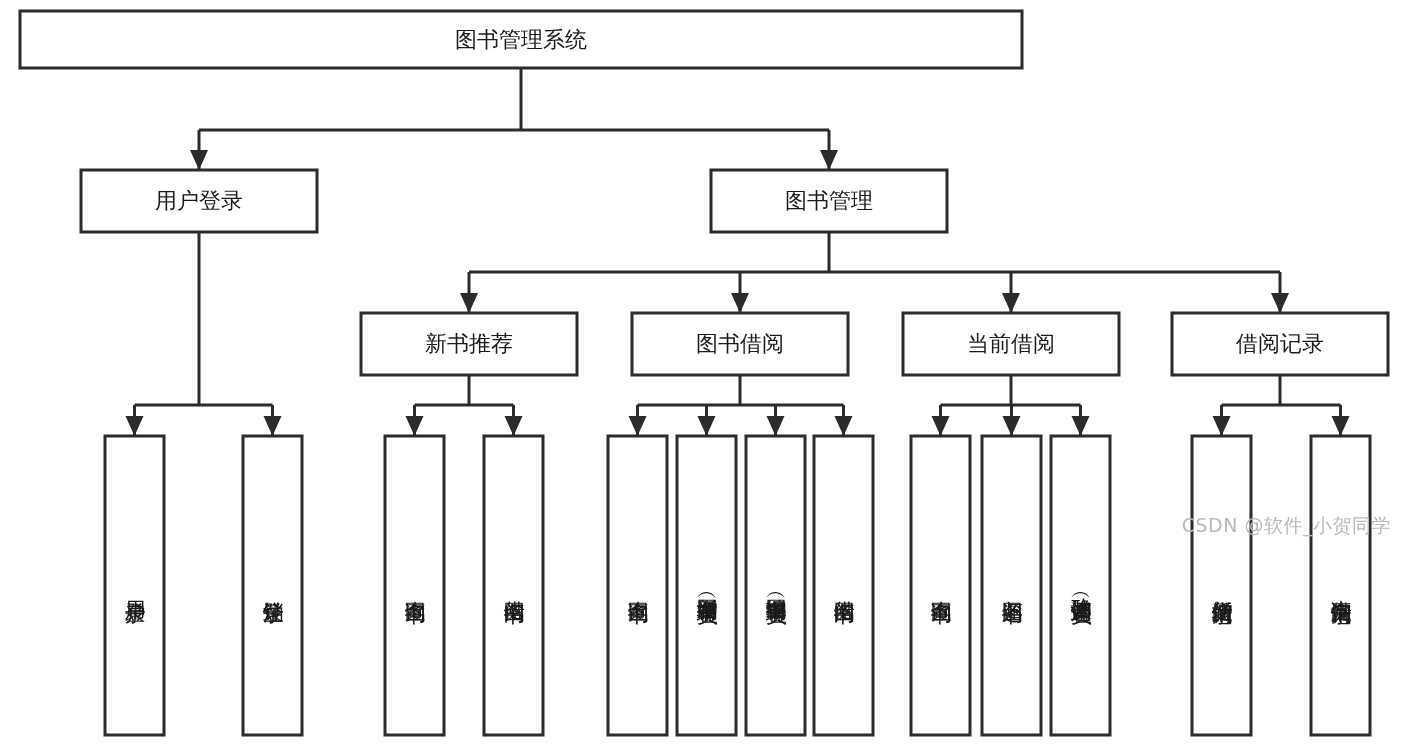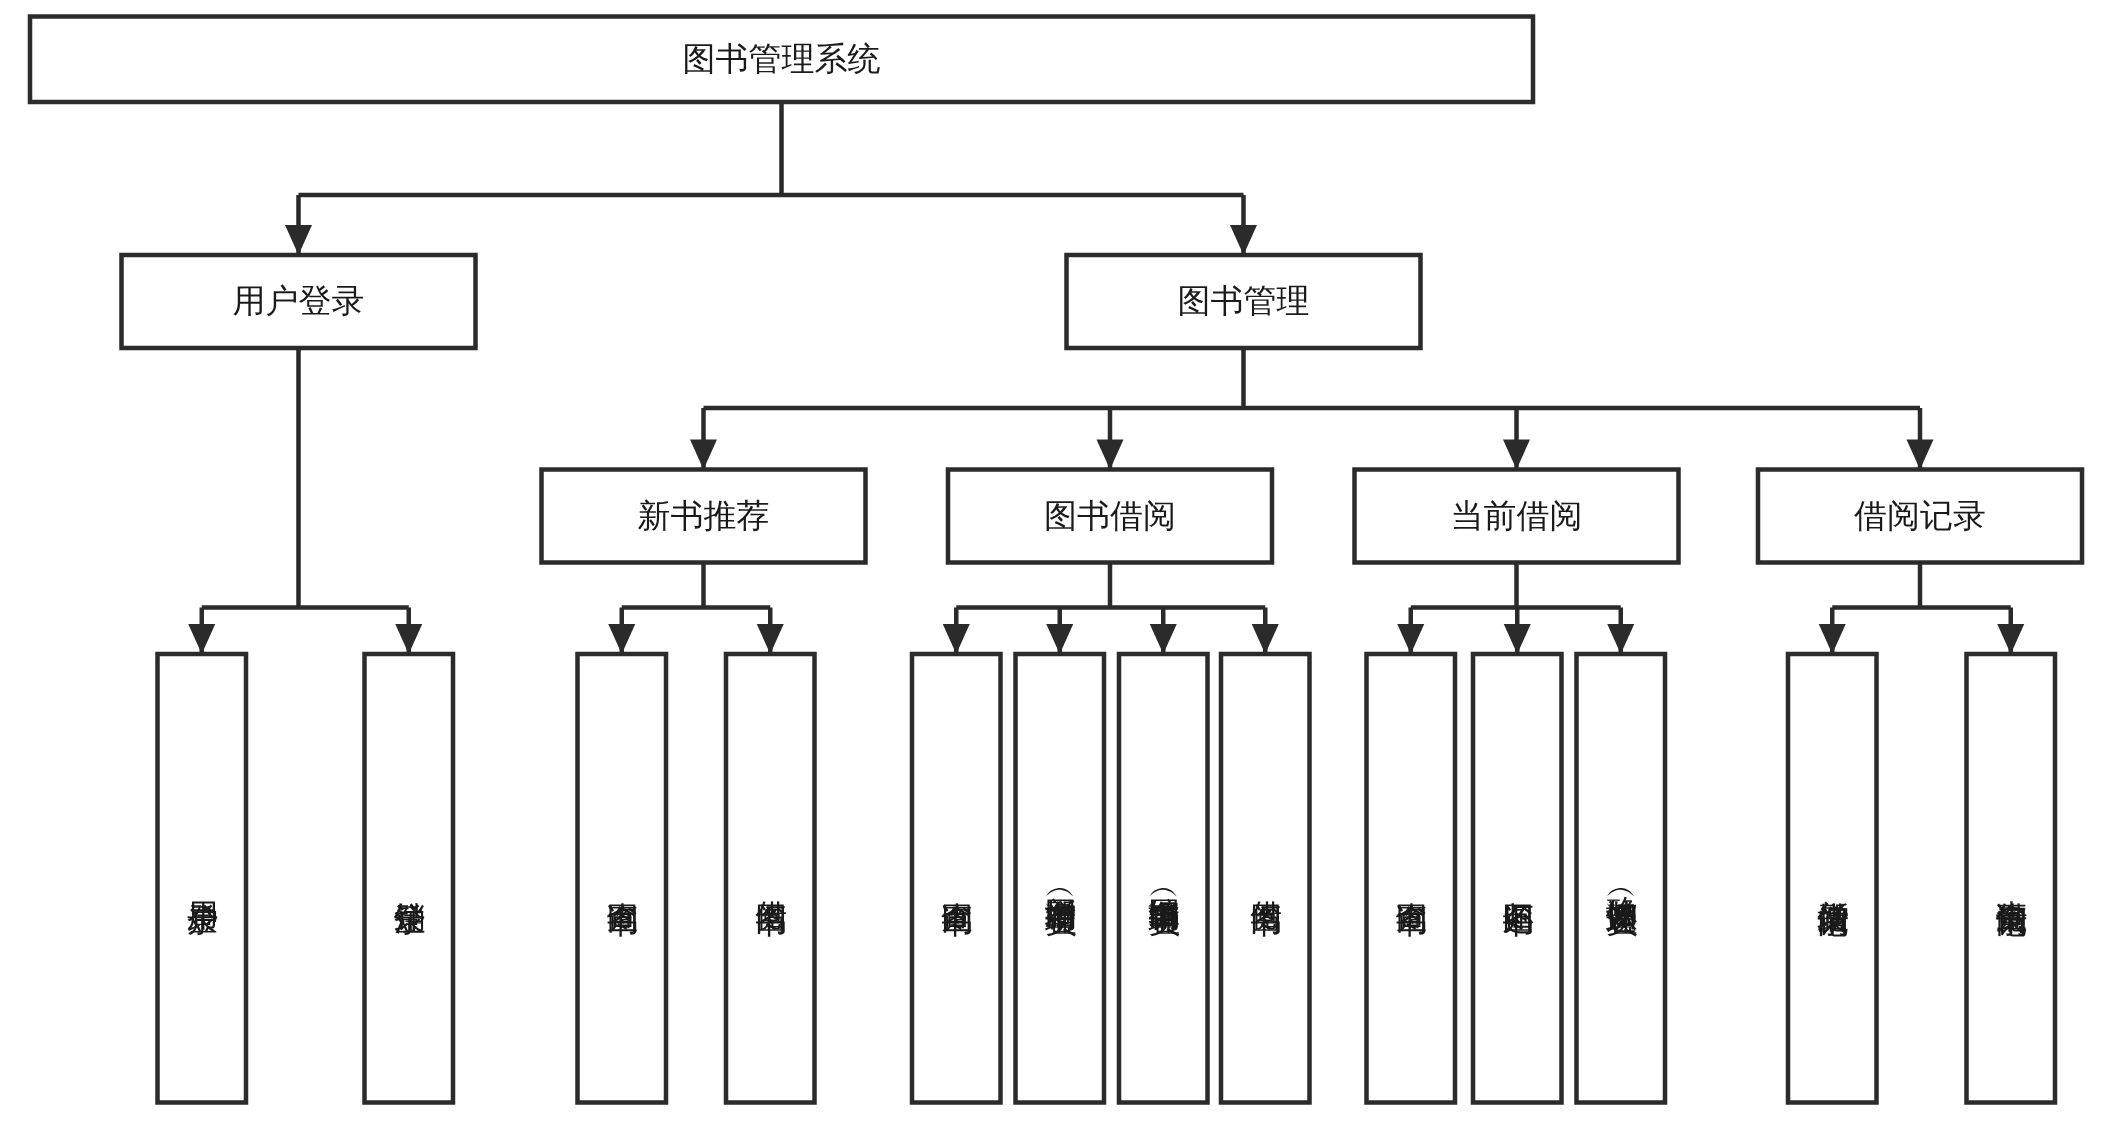--- a/index.html
+++ b/index.html
@@ -179,13 +179,14 @@
       <div class="leaf-label" style="left: 677px; top: 436px; width: 59px; height: 299px;">新增图书（管理员）</div>
       <div class="leaf-label" style="left: 746px; top: 436px; width: 59px; height: 299px;">编辑图书（管理员）</div>
       <div class="leaf-label" style="left: 814px; top: 436px; width: 59px; height: 299px;">借阅图书</div>
       <div class="leaf-label" style="left: 911px; top: 436px; width: 59px; height: 299px;">查询图书</div>
       <div class="leaf-label" style="left: 982px; top: 436px; width: 59px; height: 299px;">归还图书</div>
       <div class="leaf-label" style="left: 1051px; top: 436px; width: 59px; height: 299px;">确认归还（管理员）</div>
       <div class="leaf-label" style="left: 1192px; top: 436px; width: 59px; height: 299px;">新增借阅记录</div>
       <div class="leaf-label" style="left: 1311px; top: 436px; width: 59px; height: 299px;">查询借阅记录</div>
     </div>
 
+  <div class="watermark">CSDN @软件_小贺同学</div>
 </div>
 
 </body></html>

